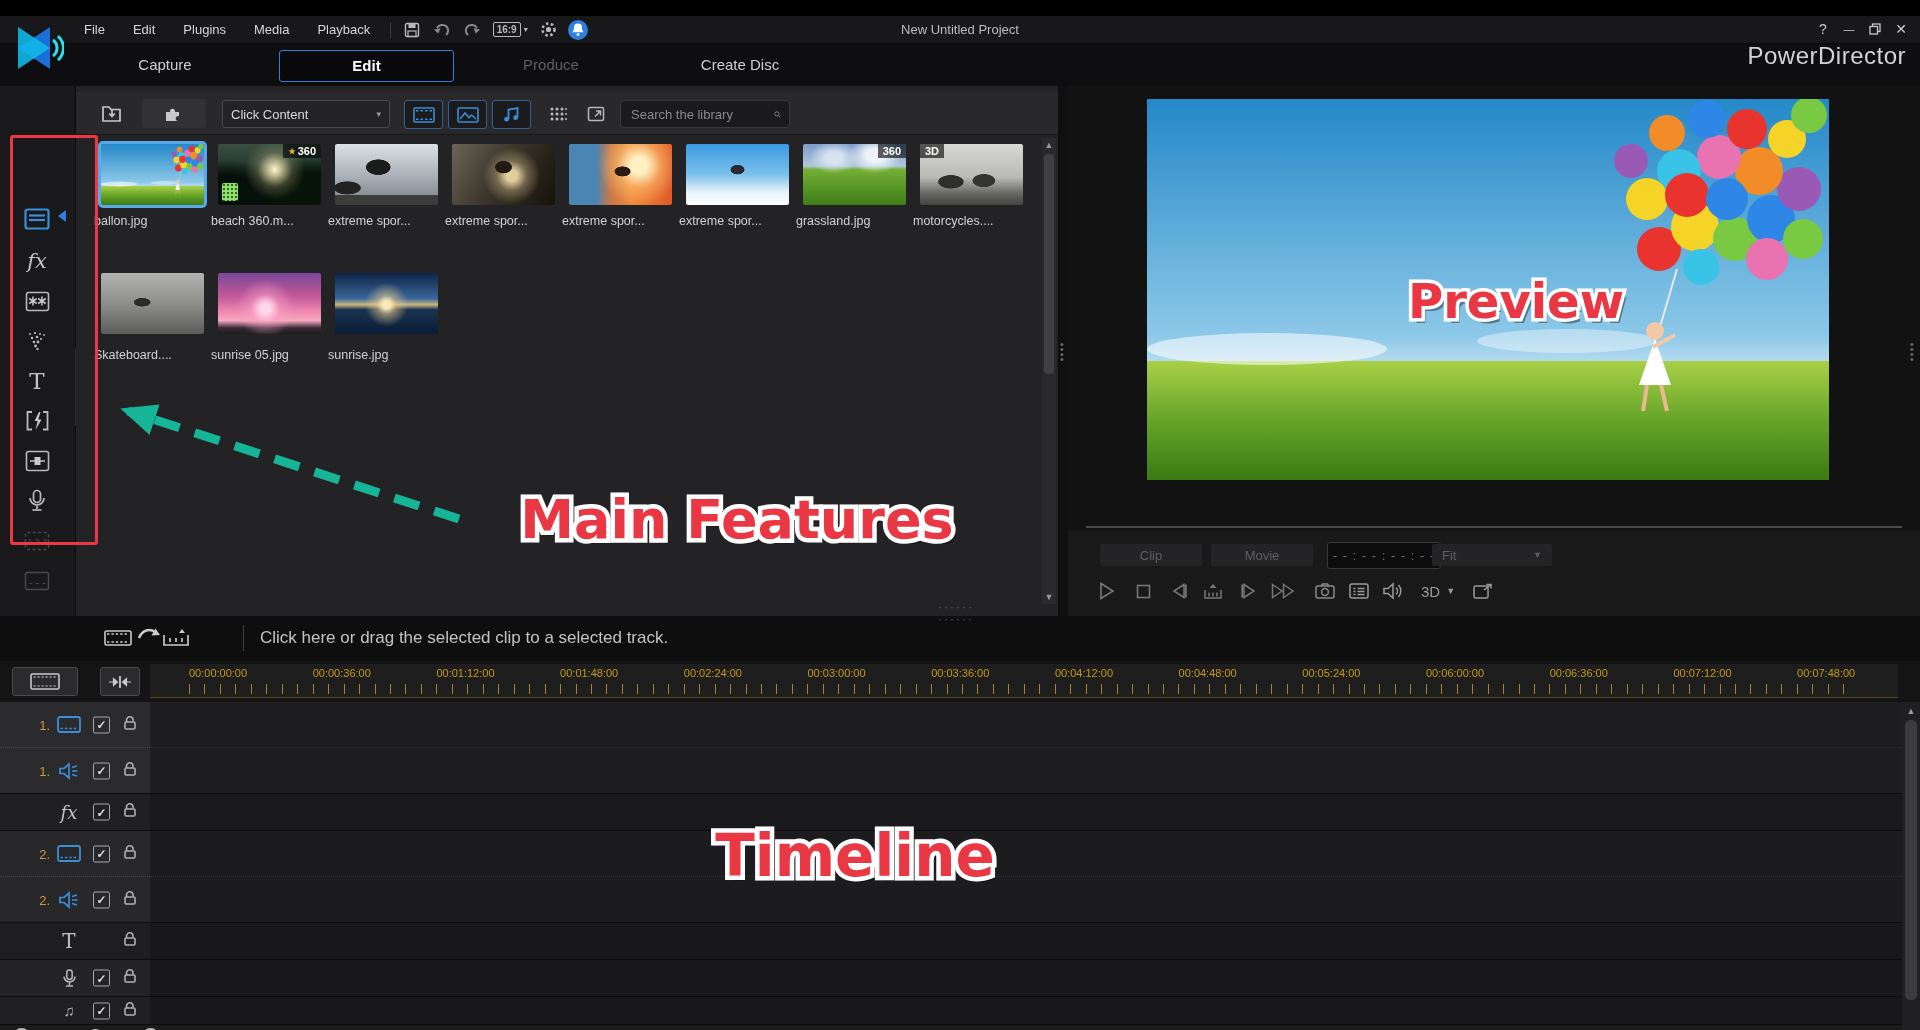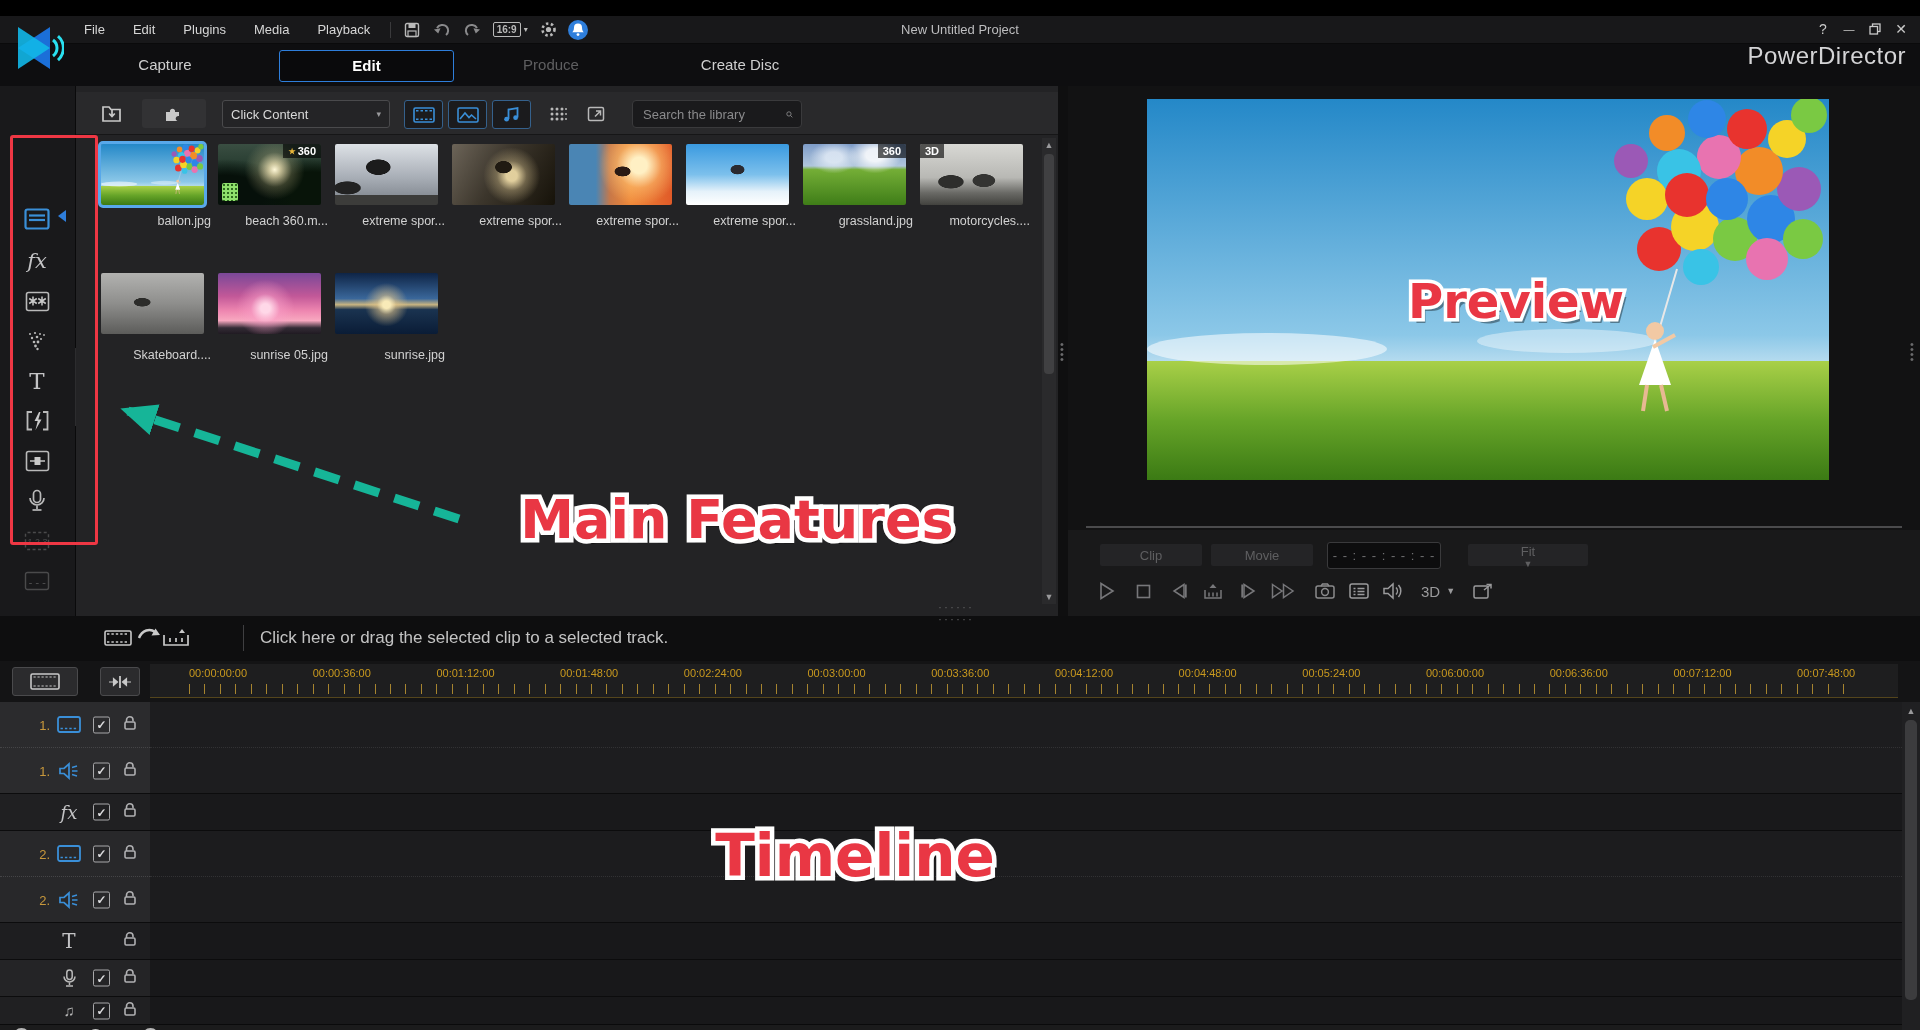--- a/index.html
+++ b/index.html
@@ -43,21 +43,21 @@
             display:flex;align-items:center;font-size:13px;color:#d9d9d9;padding:0 8px;justify-content:space-between;}
   .filt{position:absolute;top:8px;width:37px;height:27px;background:#1b1b1d;border:1px solid #35618c;border-radius:3px;
         display:flex;align-items:center;justify-content:center;}
   .searchbox{position:absolute;top:8px;height:26px;background:#1a1a1c;border:1px solid #3a3a3c;border-radius:4px;
              display:flex;align-items:center;padding:0 8px;gap:6px;}
   .searchbox input{background:transparent;border:0;outline:0;color:#c9c9c9;font-size:13px;width:118px;font-family:"Liberation Sans",sans-serif;}
   .searchbox input::placeholder{color:#8a8a8c;}
 
   .tile{position:absolute;width:103px;height:61px;border-radius:2px;background:#111;overflow:hidden;}
   .tile.selected{outline:3px solid #58a8ea;outline-offset:0;}
-  .tname{position:absolute;width:117px;text-align:right;font-size:12.5px;color:#d2d2d2;white-space:nowrap;overflow:hidden;}
+  .tname{position:absolute;width:117px;text-align:left;font-size:12.5px;color:#d2d2d2;white-space:nowrap;overflow:hidden;}
   .badge{position:absolute;top:0;background:rgba(0,0,0,.62);color:#fff;font-size:11px;font-weight:bold;
          padding:1px 5px;display:flex;align-items:center;gap:2px;}
   .badge .star{color:#e8b63a;font-size:8px;}
   .fx-chip{position:absolute;left:4px;bottom:4px;width:16px;height:18px;border-radius:2px;background:#8fe06c;
            background-image:radial-gradient(circle,#2e6a1e 1px,transparent 1.2px);background-size:4px 4px;}
 
   
   .th-balloon{background:linear-gradient(180deg,#2e96d0 0%,#8cc8e8 55%,#a8d8ee 62%,#9ec83e 66%,#3f7d16 100%);}
   .th-beach{background:radial-gradient(circle at 55% 42%,#fff8d8 0%,rgba(255,240,190,.75) 9%,rgba(200,190,140,.25) 26%,transparent 45%),
             radial-gradient(ellipse at 8% 85%,#06100a 0 28%,transparent 50%),
@@ -345,21 +345,21 @@
             <circle cx="12" cy="12" r="1.5"></circle>
             <circle cx="16" cy="12" r="1"></circle>
         </svg>
       </span>
       <span class="lib-btn" style="left:504px;width:32px;background:transparent;">
         <svg width="18" height="16" viewBox="0 0 18 16">
           <rect x="1.5" y="1.5" width="15" height="13" rx="1.5" fill="none" stroke="#b9b9b9" stroke-width="1.5"></rect>
           <path d="M8 10.5 L13 5.5 M9 5 h4.5 v4.5" fill="none" stroke="#b9b9b9" stroke-width="1.5"></path>
         </svg>
       </span>
-      <div class="searchbox" style="left:556px;width:152px;gap:23px;">
+      <div class="searchbox" style="left:544px;width:152px;gap:23px;">
         <input type="text" placeholder="Search the library" style="">
         <svg width="15" height="15" viewBox="0 0 15 15">
           <circle cx="6.3" cy="6.3" r="4.6" fill="none" stroke="#9a9a9c" stroke-width="1.6"></circle>
           <line x1="9.9" y1="9.9" x2="13.6" y2="13.6" stroke="#9a9a9c" stroke-width="1.6"></line>
         </svg>
       </div>
     </div>
 
     <div class="tile th-balloon selected" style="left:25px;top:58px;">
       <svg width="103" height="61" viewBox="0 0 682 381" preserveAspectRatio="none">
@@ -474,21 +474,21 @@
           <text x="369" y="219" text-anchor="middle" font-size="48" font-weight="bold" fill="#e93744" stroke="#ffffff" stroke-width="7" paint-order="stroke" font-family="DejaVu Sans,sans-serif">Preview</text>
         </g>
       </svg>
     </div>
 
     <div class="pv-seek"></div>
     <div class="pv-ctrl-bg">
       <div class="pv-btn" style="left:32px;">Clip</div>
       <div class="pv-btn" style="left:143px;">Movie</div>
       <div class="pv-time" style="left:259px;">- - : - - : - - : - -</div>
-      <div class="pv-fit" style="left:400px;flex-direction:column;">
+      <div class="pv-fit" style="left:364px;">
         <span>Fit</span>
         <span style="font-size:9px;">▼</span>
       </div>
 
       <span class="pv-ico" style="left:24px;">
         <svg width="16" height="18" viewBox="0 0 16 18">
             <path d="M2 1.5 L14 9 L2 16.5 Z" fill="none" stroke="#77777a" stroke-width="1.6"></path>
           </svg>
       </span>
       <span class="pv-ico" style="left:60px;">

